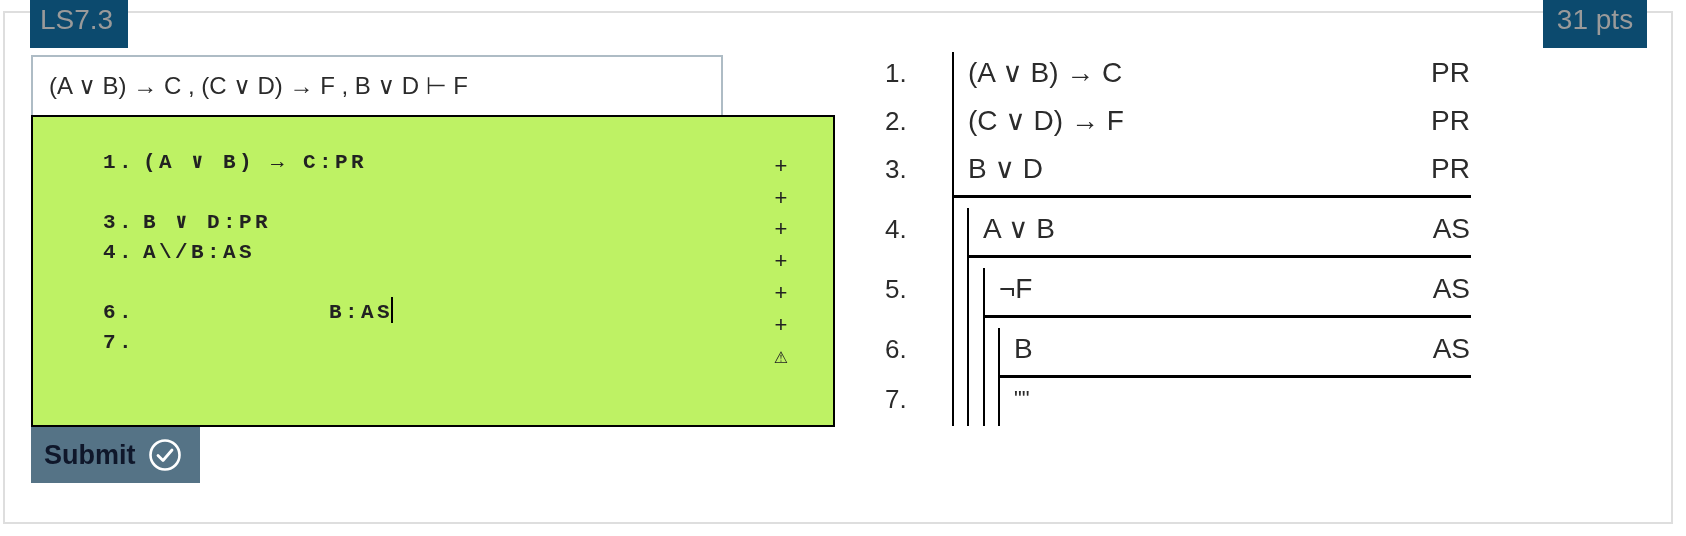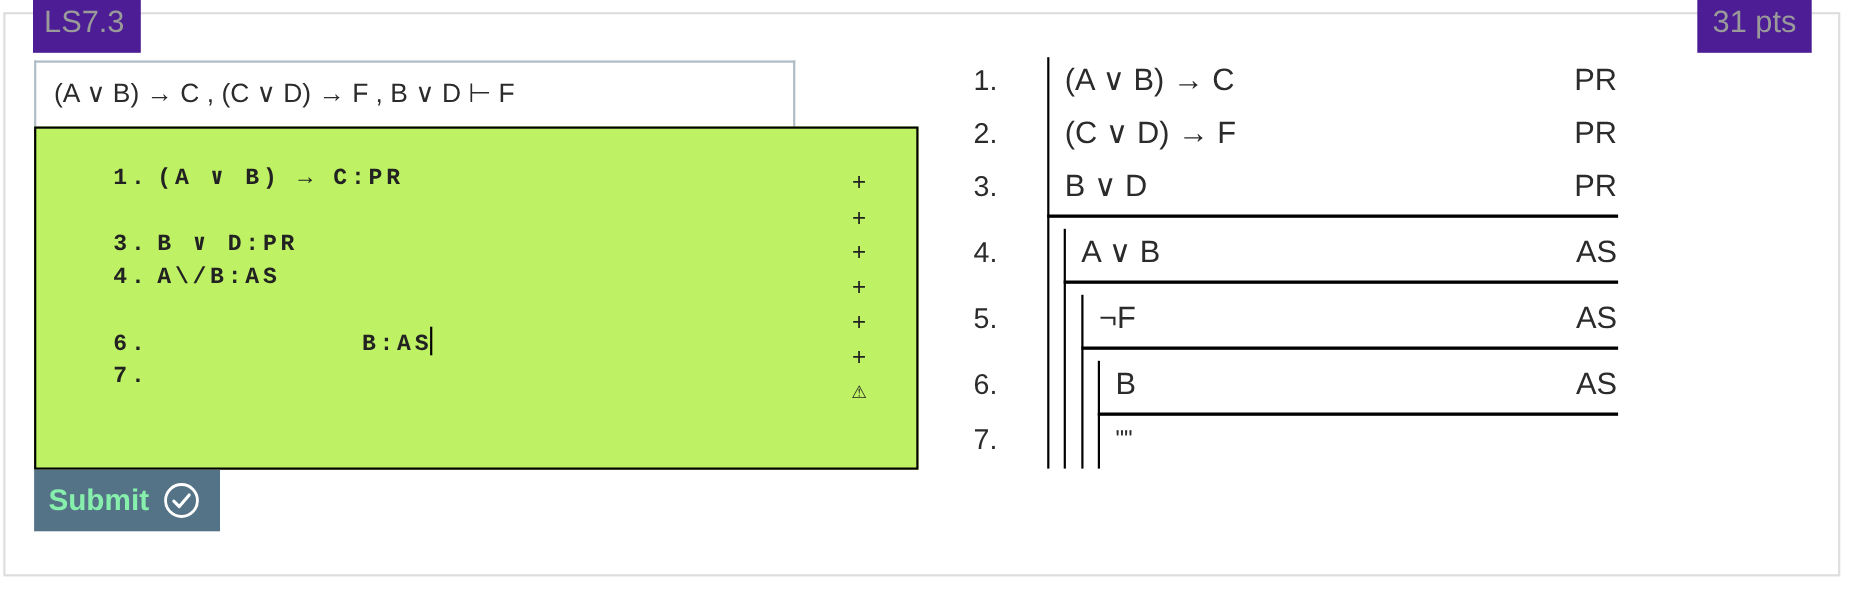--- a/index.html
+++ b/index.html
@@ -2,41 +2,41 @@
 <html><head>
 <meta charset="utf-8">
 <style>
   html, body { margin:0; padding:0; background:#ffffff; }
   body { width:1686px; height:536px; position:relative; overflow:hidden;
          font-family:"Liberation Sans", sans-serif; color:#2b2b2b; }
 
   .frame { position:absolute; left:3px; top:11px; width:1670px; height:513px;
            border:2px solid #dedede; box-sizing:border-box; }
 
-  .legend { position:absolute; top:0; height:48px; background:#4c1d95;
+  .legend { position:absolute; top:0; height:48px; background:#0c4a6e;
             color:#9a9a9a; font-size:28px; line-height:40px; padding:0 10px; box-sizing:border-box; }
   .legend.title { left:30px; width:98px; }
   .legend.pts { left:1543px; width:104px; text-align:center; }
 
   .sequent { position:absolute; left:31px; top:55px; width:692px; height:62px;
              border:2px solid #aebcc5; border-bottom:none; box-sizing:border-box;
              font-size:24px; line-height:58px; padding-left:16px; color:#2b2b2b; }
 
   .editor { position:absolute; left:31px; top:115px; width:804px; height:312px;
             border:2px solid #000; box-sizing:border-box; background:#bef264; }
   .ed-line { position:absolute; left:70px; height:32px; font-family:"Liberation Mono", monospace;
              font-weight:bold; font-size:21px; letter-spacing:3.4px; color:#222; white-space:pre; line-height:32px; }
   .ed-num { display:inline-block; width:40px; }
   .ed-text { display:inline-block; }
   .caret { display:inline-block; width:2px; height:26px; background:#000; vertical-align:-5px; margin-left:-2px; }
   .ed-mark { position:absolute; left:738px; width:20px; text-align:center; font-size:22px; line-height:32px; color:#222; }
   .ed-mark.warn { font-size:16px; }
 
   .submit { position:absolute; left:31px; top:427px; width:169px; height:56px; background:#557386;
-            color:#86efac; font-weight:bold; font-size:27px; border:none; box-sizing:border-box;
+            color:#0f172a; font-weight:bold; font-size:27px; border:none; box-sizing:border-box;
             display:flex; align-items:center; padding-left:13px; gap:12px; cursor:pointer; }
   .submit svg { width:34px; height:34px; }
 
   .proof { position:absolute; left:870px; top:50px; width:620px; height:380px; }
   .pnum { position:absolute; left:15px; font-size:26px; line-height:30px; color:#2b2b2b; }
   .pform { position:absolute; font-size:28px; line-height:30px; color:#2b2b2b; white-space:pre; }
   .pjust { position:absolute; right:20px; font-size:28px; line-height:30px; color:#2b2b2b; text-align:right; }
   .vbar { position:absolute; width:2px; background:#000; }
   .hrule { position:absolute; height:3px; background:#000; }
 </style>

